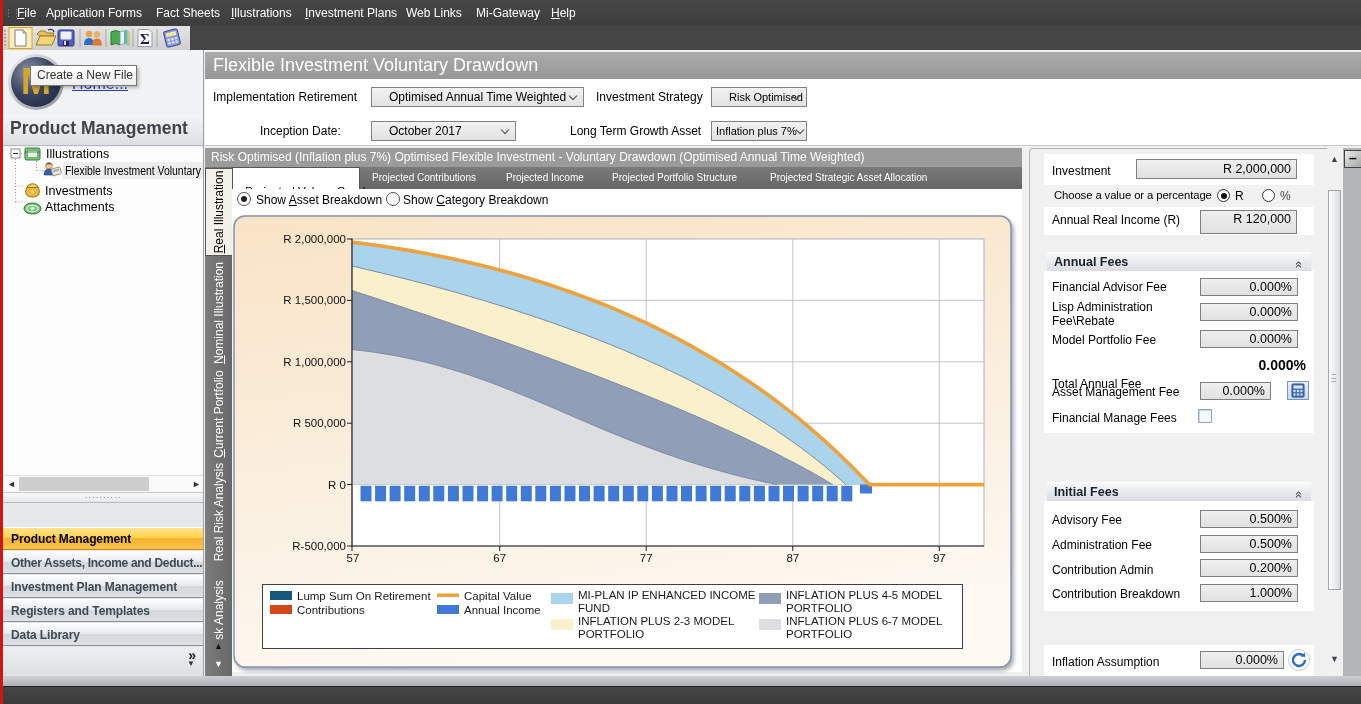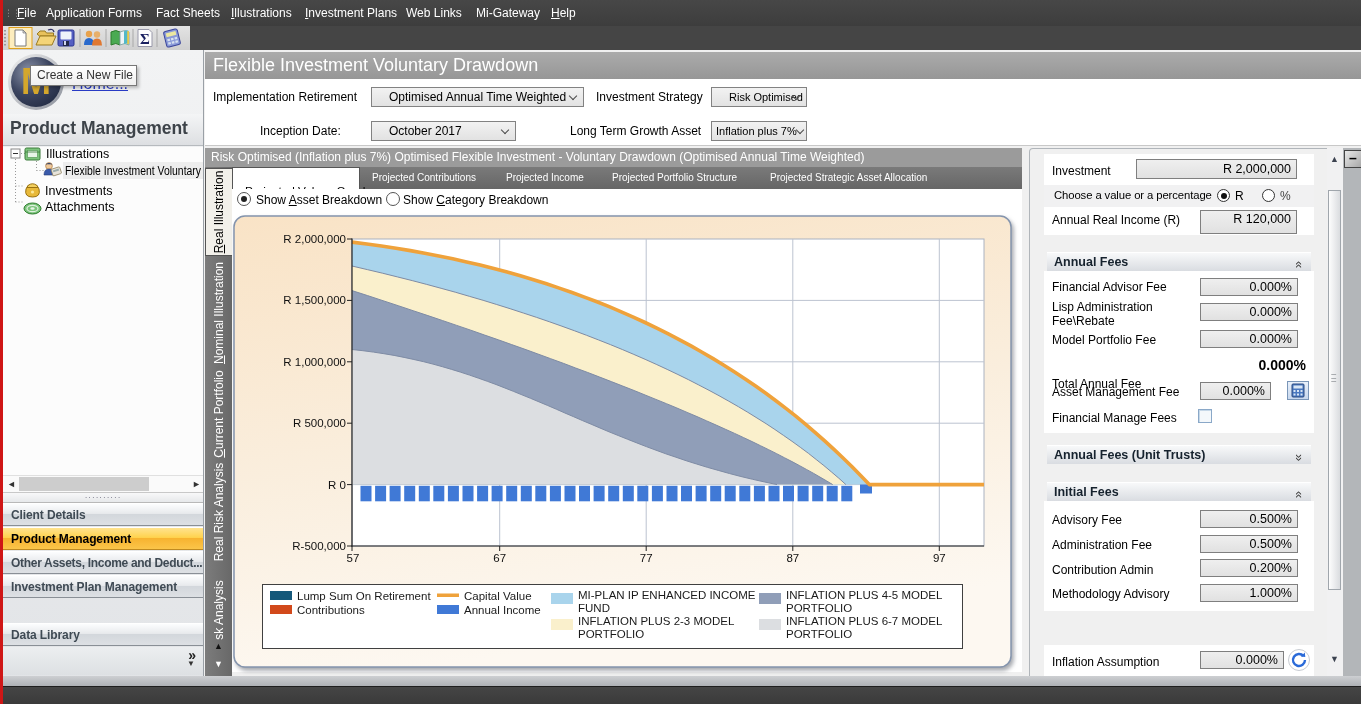--- a/index.html
+++ b/index.html
@@ -179,24 +179,24 @@
  </svg>
 
  <div class="abs" style="left:0;top:425px;width:200px;height:17px;background:#fafafa;border-top:1px solid #e0e0e0">
    <div class="abs" style="left:4px;top:3px;color:#333;font-size:9px">◄</div>
    <div class="abs" style="left:189px;top:3px;color:#333;font-size:9px">►</div>
    <div class="abs" style="left:16px;top:1px;width:130px;height:14px;background:#cdcdcd"></div>
  </div>
 
  <div class="abs" style="left:0;top:442px;width:200px;height:11px;background:linear-gradient(#f8f8f9,#e6e8ea);border-top:1px solid #c8c8c8;border-bottom:1px solid #b8b8b8;text-align:center;color:#778;font-size:8px;line-height:9px;letter-spacing:1px">··········</div>
 
- <div class="nav" style="top:453px">Client Details</div>
  <div class="nav" style="top:477px;background:linear-gradient(#ffe38f 0%,#ffd34e 45%,#f7b330 50%,#fbc54a 100%);color:#000;border-bottom:1px solid #c08a20">Product Management</div>
  <div class="nav" style="top:501px;letter-spacing:-.3px">Other Assets, Income and Deduct...</div>
  <div class="nav" style="top:525px">Investment Plan Management</div>
+ <div class="nav" style="top:549px">Registers and Templates</div>
  <div class="nav" style="top:573px">Data Library</div>
  <div class="abs" style="left:0;top:597px;width:200px;height:28px;background:linear-gradient(#eceef0,#dde0e3)">
    <div class="abs" style="right:7px;top:0;font-size:14px;font-weight:bold;color:#222">»</div>
    <div class="abs" style="right:8px;top:12px;font-size:8px;color:#333">▼</div>
  </div>
 </div>
 <div class="abs" id="titlebar">Flexible Investment Voluntary Drawdown</div>
 <div class="abs" id="formarea">
  <div class="lbl" style="left:8px;top:11px">Implementation Retirement</div>
  <div class="dd" style="left:166px;top:8px;width:213px;height:20px">Optimised Annual Time Weighted<span class="ar"></span></div>
@@ -401,31 +401,30 @@
           <rect x="12.5" y="8" width="2" height="2"></rect>
           <rect x="5.5" y="11.5" width="2" height="2"></rect>
           <rect x="9" y="11.5" width="2" height="2"></rect>
           <rect x="12.5" y="11.5" width="2" height="2"></rect>
         </g>
       </svg>
  </div>
  <div class="rlbl" style="left:22px;top:262px">Financial Manage Fees</div>
  <div class="abs" style="left:168px;top:260px;width:14px;height:14px;background:#f4f8fb;border:1px solid #8aa8c8;box-shadow:inset 1px 1px 0 #c6d8e8"></div>
 
- <div class="sect" style="top:296px;height:19px">Annual Fees (Unit Trusts)<span class="chev dn">»</span></div>
 
  <div class="sect" style="top:333px;height:19px">Initial Fees<span class="chev up">«</span></div>
  <div class="white" style="top:352px;height:110px"></div>
  <div class="rlbl" style="left:22px;top:364px">Advisory Fee</div>
  <div class="fld" style="left:170px;top:361px;width:98px;height:18px;line-height:16px">0.500%</div>
  <div class="rlbl" style="left:22px;top:389px">Administration Fee</div>
  <div class="fld" style="left:170px;top:386px;width:98px;height:18px;line-height:16px">0.500%</div>
  <div class="rlbl" style="left:22px;top:414px">Contribution Admin</div>
  <div class="fld" style="left:170px;top:410px;width:98px;height:18px;line-height:16px">0.200%</div>
- <div class="rlbl" style="left:22px;top:438px">Methodology Advisory</div>
+ <div class="rlbl" style="left:22px;top:438px">Contribution Breakdown</div>
  <div class="fld" style="left:170px;top:435px;width:98px;height:18px;line-height:16px">1.000%</div>
 
  <div class="white" style="top:496px;height:32px"></div>
  <div class="rlbl" style="left:22px;top:506px">Inflation Assumption</div>
  <div class="fld" style="left:170px;top:502px;width:84px;height:18px;line-height:16px">0.000%</div>
  <div class="abs" style="left:258px;top:500px;width:22px;height:22px;border-radius:50%;background:#fff;border:1px solid #c8ccd2">
   <svg width="20" height="20" viewBox="0 0 20 20">
         <path d="M14.5 6 a6 6 0 1 0 1.5 4" fill="none" stroke="#2a6ad8" stroke-width="2.4"></path>
         <path d="M15.8 2.5 l0.5 4.5 l-4.5 -0.5 z" fill="#2a6ad8"></path>
       </svg>

